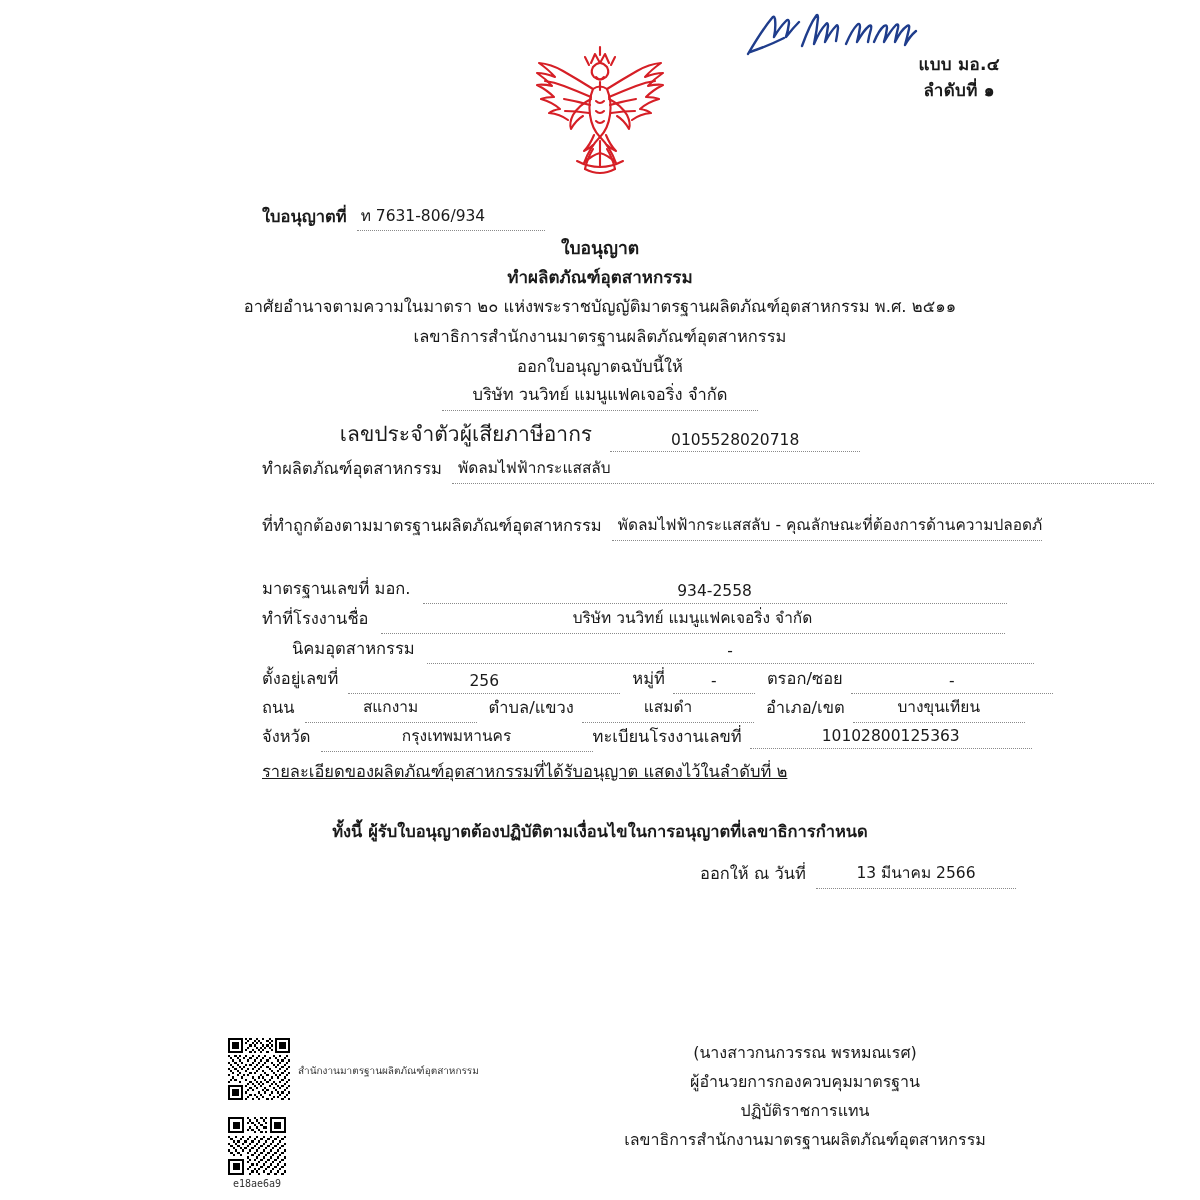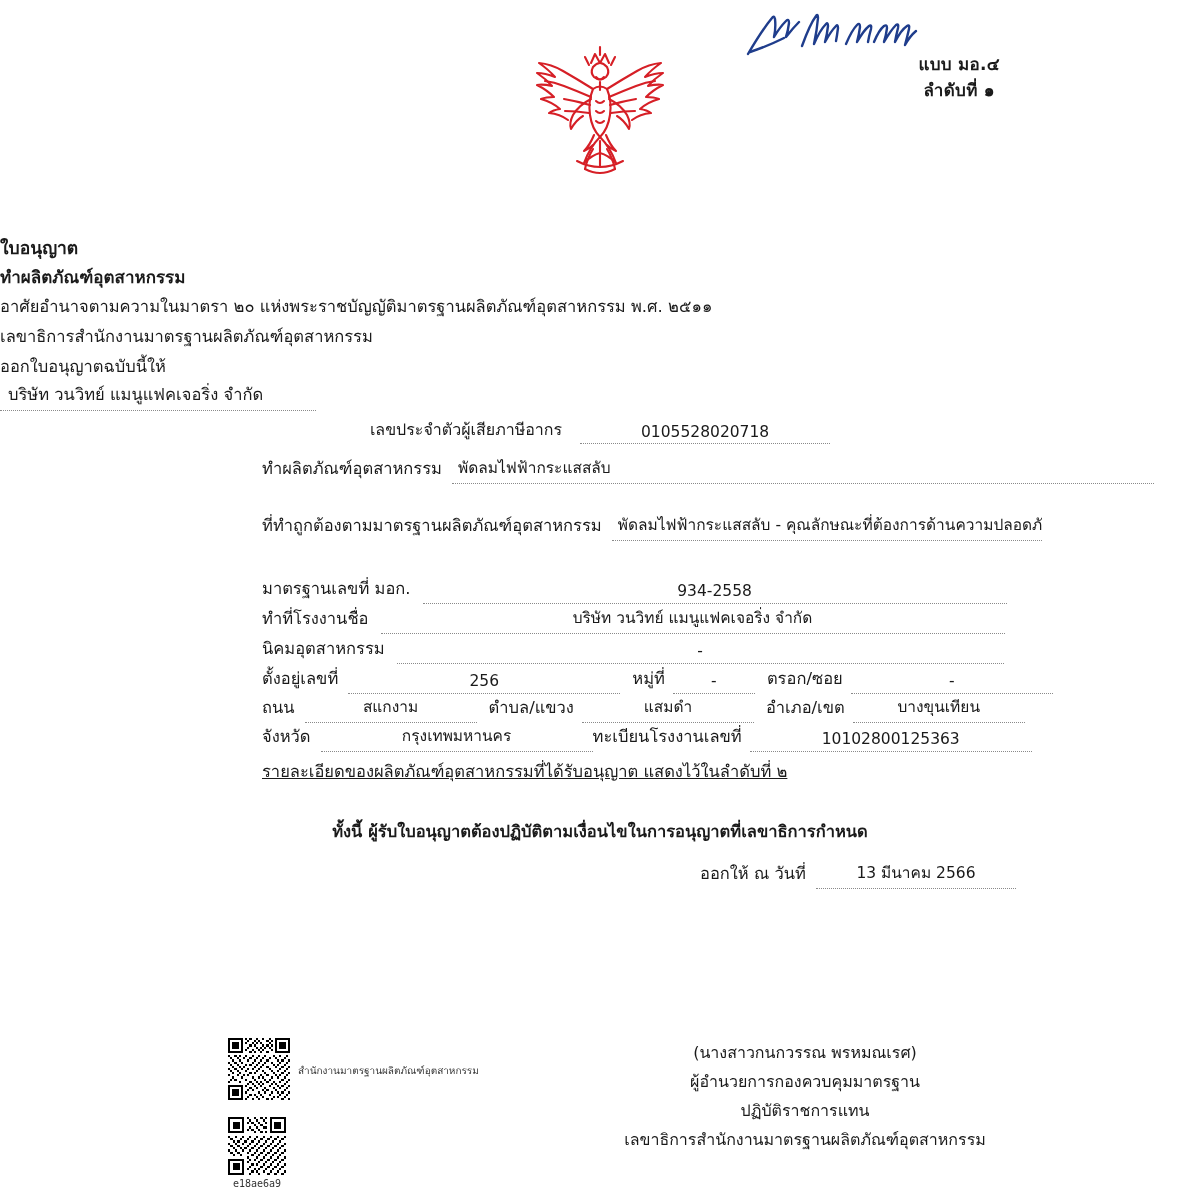--- a/index.html
+++ b/index.html
@@ -66,21 +66,21 @@
     border-bottom: 1.5px dotted #8a8a8a;
     white-space: nowrap;
   }
 
   
   .center-block {
     position: absolute;
     top: 234px;
     left: 0;
     width: 1200px;
-    text-align: left;
+    text-align: center;
   }
   .t-title {
     font-size: 17.5px;
     font-weight: bold;
     line-height: 28px;
   }
   .t-sub {
     font-size: 17px;
     font-weight: bold;
     line-height: 30px;
@@ -102,21 +102,21 @@
   .taxid-row {
     position: absolute;
     top: 417px;
     left: 0;
     width: 1200px;
     display: flex;
     justify-content: center;
     align-items: flex-end;
   }
   .taxid-row .lbl {
-    font-size: 16px;
+    font-size: 21px;
     padding-bottom: 2px;
     white-space: nowrap;
   }
   .taxid-row .val {
     font-size: 15.5px;
     width: 250px;
     text-align: center;
     border-bottom: 1.5px dotted #8a8a8a;
     padding-bottom: 2px;
     margin-left: 18px;
@@ -278,20 +278,24 @@
 
         <path d="M79 90 q-4 10 -10 16 q5 -2 9 -6"></path>
         <path d="M91 90 q4 10 10 16 q-5 -2 -9 -6"></path>
 
         <path d="M62 116 q23 12 46 0"></path>
         <path d="M70 124 q15 8 30 0"></path>
       </g>
     </svg>
   </div>
 
+  <div class="lic-no-row">
+    <span class="lbl">ใบอนุญาตที่</span>
+    <span class="val">ท 7631-806/934</span>
+  </div>
 
   <div class="center-block">
     <div class="t-title">ใบอนุญาต</div>
     <div class="t-sub">ทำผลิตภัณฑ์อุตสาหกรรม</div>
     <div class="t-body">อาศัยอำนาจตามความในมาตรา ๒๐ แห่งพระราชบัญญัติมาตรฐานผลิตภัณฑ์อุตสาหกรรม พ.ศ. ๒๕๑๑</div>
     <div class="t-body">เลขาธิการสำนักงานมาตรฐานผลิตภัณฑ์อุตสาหกรรม</div>
     <div class="t-body">ออกใบอนุญาตฉบับนี้ให้</div>
     <div><span class="named-entity">บริษัท วนวิทย์ แมนูแฟคเจอริ่ง จำกัด</span></div>
   </div>
 
@@ -313,21 +317,21 @@
   <div class="field-row" style="top:575px;">
     <span class="lbl">มาตรฐานเลขที่ มอก.</span>
     <span class="fill" style="width:572px; margin-left:12px;">934-2558</span>
   </div>
 
   <div class="field-row" style="top:605px;">
     <span class="lbl">ทำที่โรงงานชื่อ</span>
     <span class="fill" style="width:612px; margin-left:12px;">บริษัท วนวิทย์ แมนูแฟคเจอริ่ง จำกัด</span>
   </div>
 
-  <div class="field-row" style="top:635px;">
+  <div class="field-row" style="top:635px;margin-left:30px;">
     <span class="lbl">นิคมอุตสาหกรรม</span>
     <span class="fill" style="width:595px; margin-left:12px;">-</span>
   </div>
 
   <div class="field-row" style="top:665px;">
     <span class="lbl">ตั้งอยู่เลขที่</span>
     <span class="fill" style="width:260px; margin-left:10px;">256</span>
     <span class="lbl" style="margin-left:12px;">หมู่ที่</span>
     <span class="fill" style="width:70px; margin-left:8px;">-</span>
     <span class="lbl" style="margin-left:12px;">ตรอก/ซอย</span>
@@ -336,21 +340,21 @@
 
   <div class="field-row" style="top:694px;">
     <span class="lbl">ถนน</span>
     <span class="fill" style="width:160px; margin-left:10px;">สแกงาม</span>
     <span class="lbl" style="margin-left:12px;">ตำบล/แขวง</span>
     <span class="fill" style="width:160px; margin-left:8px;">แสมดำ</span>
     <span class="lbl" style="margin-left:12px;">อำเภอ/เขต</span>
     <span class="fill" style="width:160px; margin-left:8px;">บางขุนเทียน</span>
   </div>
 
-  <div class="field-row" style="top:723px;">
+  <div class="field-row" style="top:723px;align-items:center;">
     <span class="lbl">จังหวัด</span>
     <span class="fill" style="width:260px; margin-left:10px;">กรุงเทพมหานคร</span>
     <span class="lbl" style="margin-left:0;">ทะเบียนโรงงานเลขที่</span>
     <span class="fill" style="width:270px; margin-left:8px;">10102800125363</span>
   </div>
 
   <div class="para" style="top:758px;">รายละเอียดของผลิตภัณฑ์อุตสาหกรรมที่ได้รับอนุญาต แสดงไว้ในลำดับที่ ๒</div>
   <div class="para-center-bold" style="top:818px;">ทั้งนี้ ผู้รับใบอนุญาตต้องปฏิบัติตามเงื่อนไขในการอนุญาตที่เลขาธิการกำหนด</div>
 
   <div class="issue-row">

